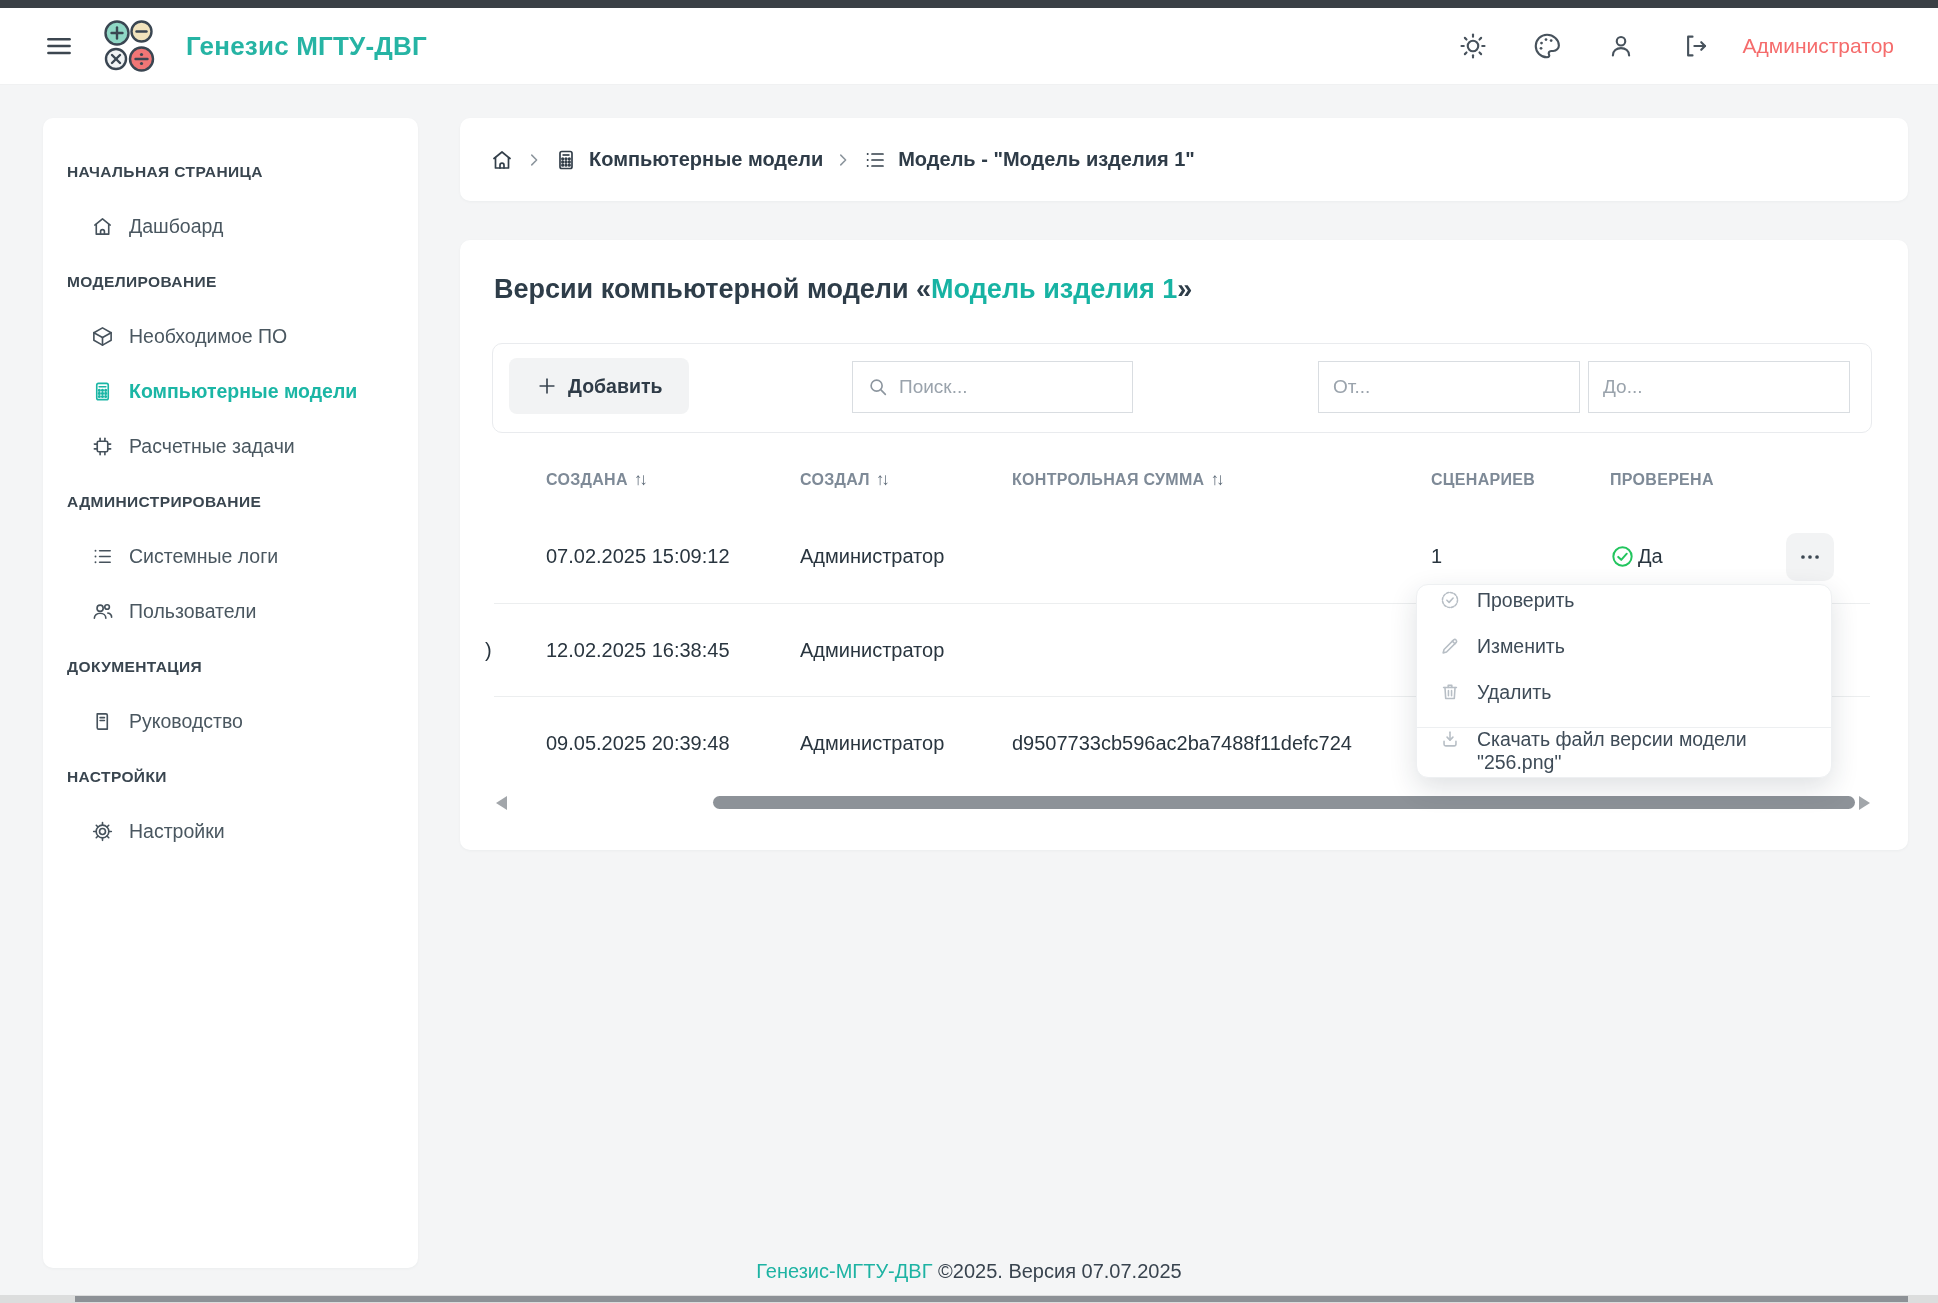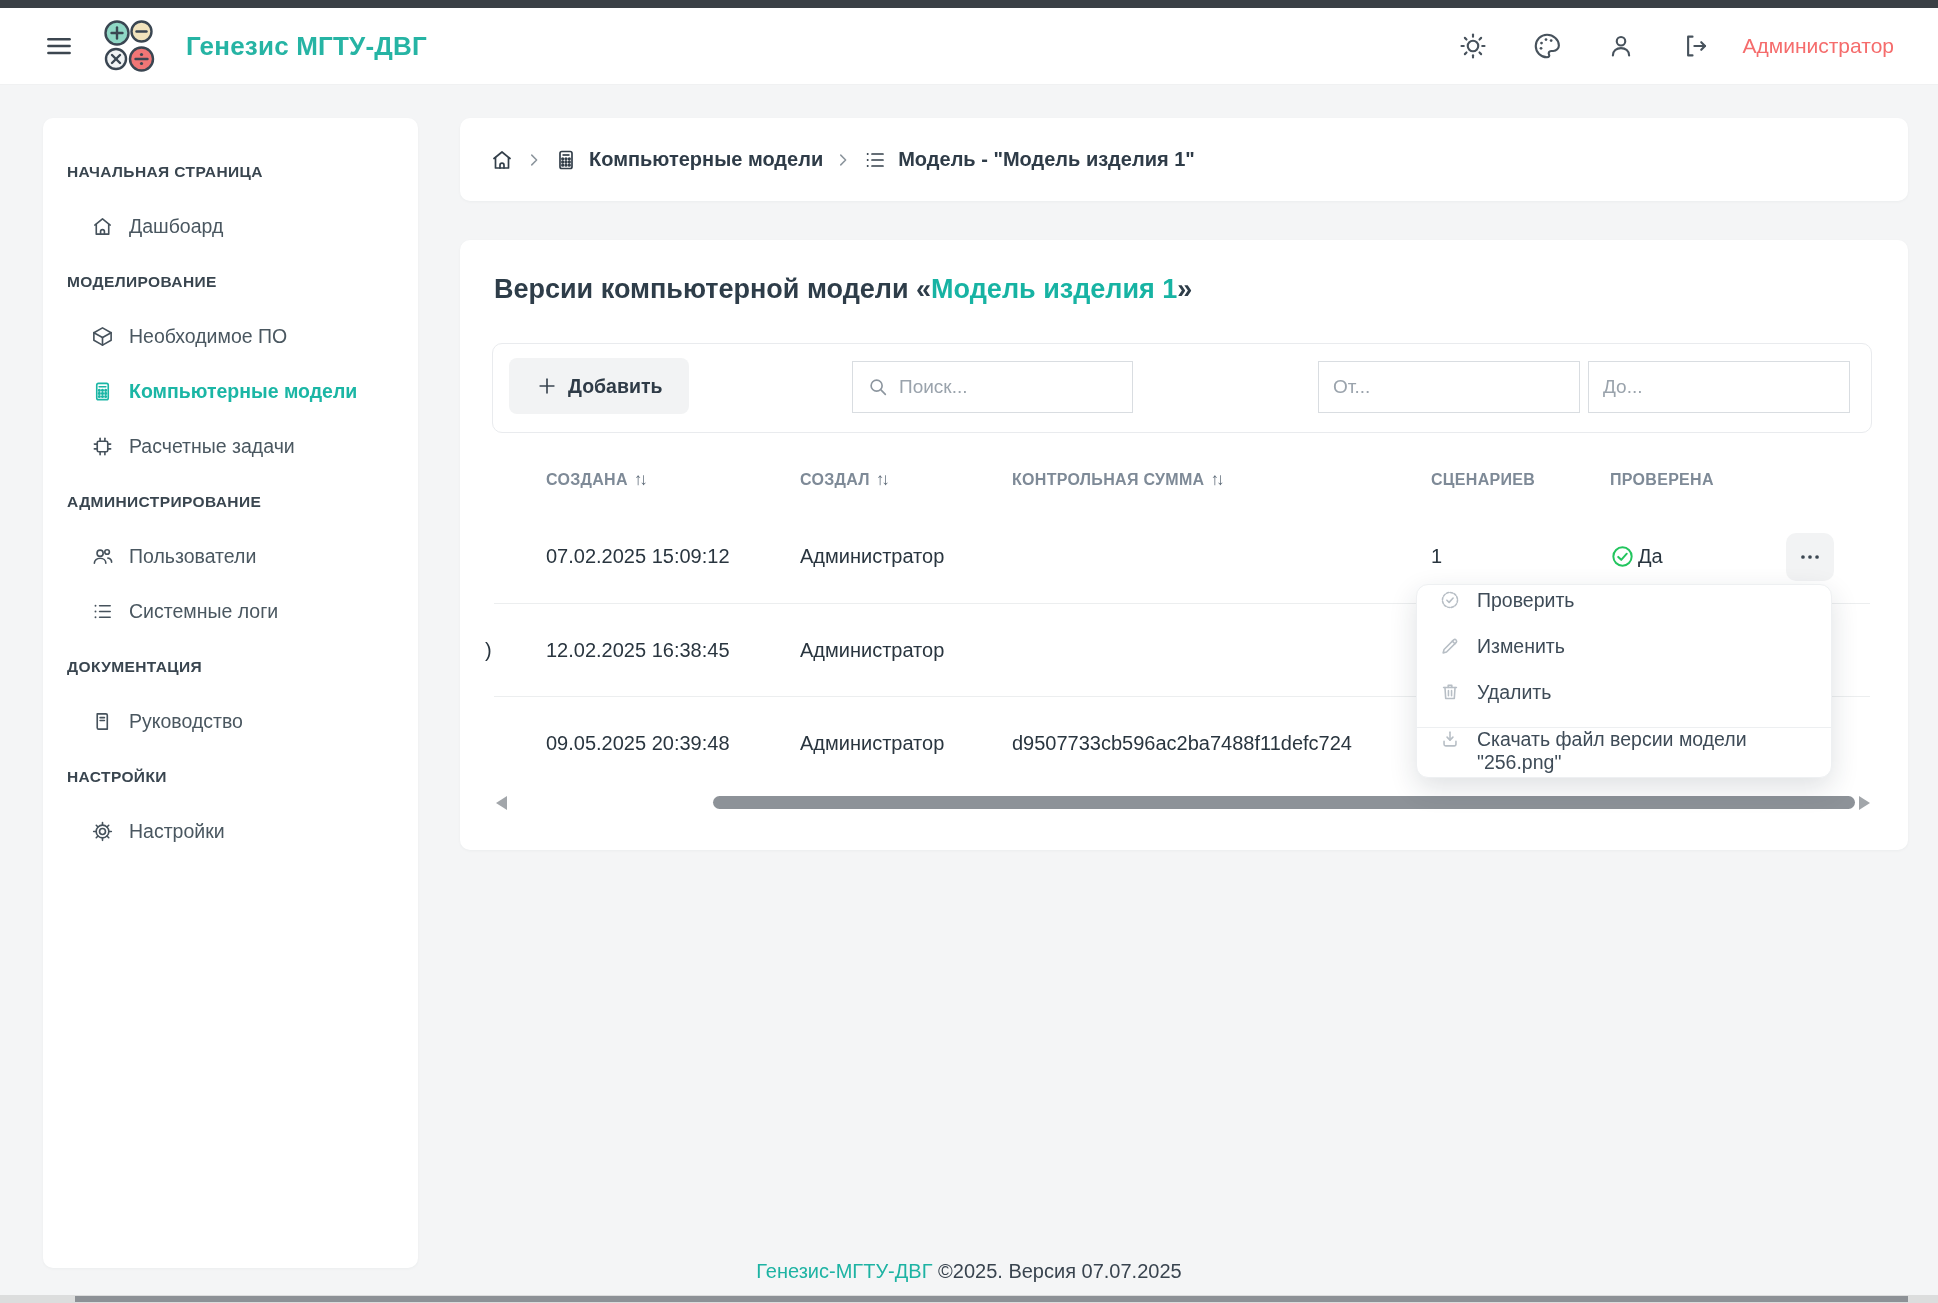--- a/index.html
+++ b/index.html
@@ -252,40 +252,40 @@
           <line x1="17.5" y1="9.5" x2="20.5" y2="9.5"></line>
           <line x1="17.5" y1="14.5" x2="20.5" y2="14.5"></line>
         </svg>
       </span>
       <span>Расчетные задачи</span>
     </div>
     <div class="side-section-label">АДМИНИСТРИРОВАНИЕ</div>
     <div class="side-item">
       <span class="icon">
         <svg width="23" height="23" viewBox="0 0 24 24" fill="none" stroke="currentColor" stroke-width="1.7" stroke-linecap="round" stroke-linejoin="round">
-          <circle cx="9.5" cy="8.5" r="3.2"></circle>
-          <path d="M3.5 19c0-3.2 2.7-5.2 6-5.2s6 2 6 5.2"></path>
-          <circle cx="16.8" cy="7.3" r="2.4"></circle>
-          <path d="M17.6 13.6c2.2.4 3.9 2.1 3.9 4.4"></path>
-        </svg>
-      </span>
-      <span>Пользователи</span>
-    </div>
-    <div class="side-item">
-      <span class="icon">
-        <svg width="23" height="23" viewBox="0 0 24 24" fill="none" stroke="currentColor" stroke-width="1.7" stroke-linecap="round" stroke-linejoin="round">
           <line x1="9" y1="6" x2="20" y2="6"></line>
           <line x1="9" y1="12" x2="20" y2="12"></line>
           <line x1="9" y1="18" x2="20" y2="18"></line>
           <circle cx="4.7" cy="6" r="1" fill="currentColor" stroke="none"></circle>
           <circle cx="4.7" cy="12" r="1" fill="currentColor" stroke="none"></circle>
           <circle cx="4.7" cy="18" r="1" fill="currentColor" stroke="none"></circle>
         </svg>
       </span>
       <span>Системные логи</span>
+    </div>
+    <div class="side-item">
+      <span class="icon">
+        <svg width="23" height="23" viewBox="0 0 24 24" fill="none" stroke="currentColor" stroke-width="1.7" stroke-linecap="round" stroke-linejoin="round">
+          <circle cx="9.5" cy="8.5" r="3.2"></circle>
+          <path d="M3.5 19c0-3.2 2.7-5.2 6-5.2s6 2 6 5.2"></path>
+          <circle cx="16.8" cy="7.3" r="2.4"></circle>
+          <path d="M17.6 13.6c2.2.4 3.9 2.1 3.9 4.4"></path>
+        </svg>
+      </span>
+      <span>Пользователи</span>
     </div>
     <div class="side-section-label">ДОКУМЕНТАЦИЯ</div>
     <div class="side-item">
       <span class="icon">
         <svg width="23" height="23" viewBox="0 0 24 24" fill="none" stroke="currentColor" stroke-width="1.7" stroke-linecap="round" stroke-linejoin="round">
           <path d="M6.5 4h9A1.5 1.5 0 0 1 17 5.5V20H8a1.5 1.5 0 0 1-1.5-1.5V4z"></path>
           <line x1="9.5" y1="8" x2="14" y2="8"></line>
           <line x1="9.5" y1="11" x2="14" y2="11"></line>
         </svg>
       </span>

